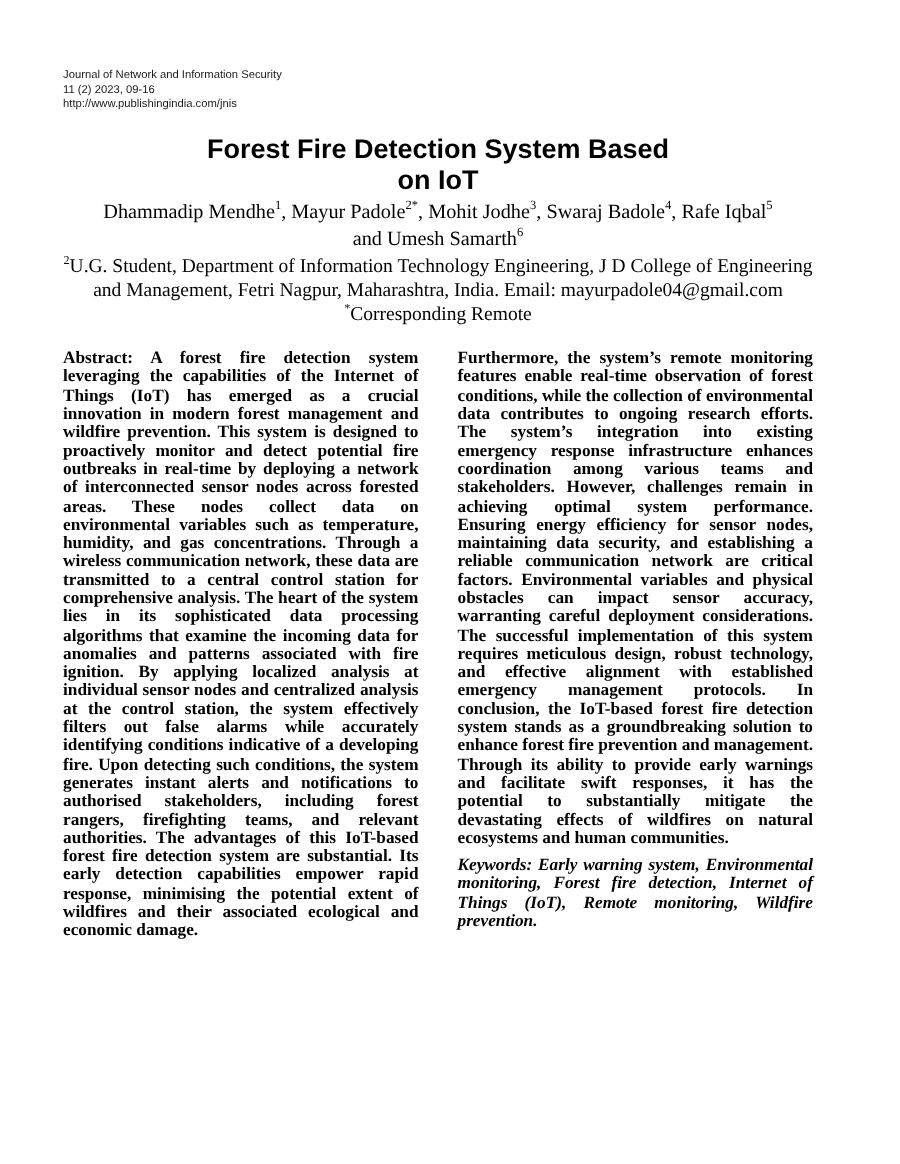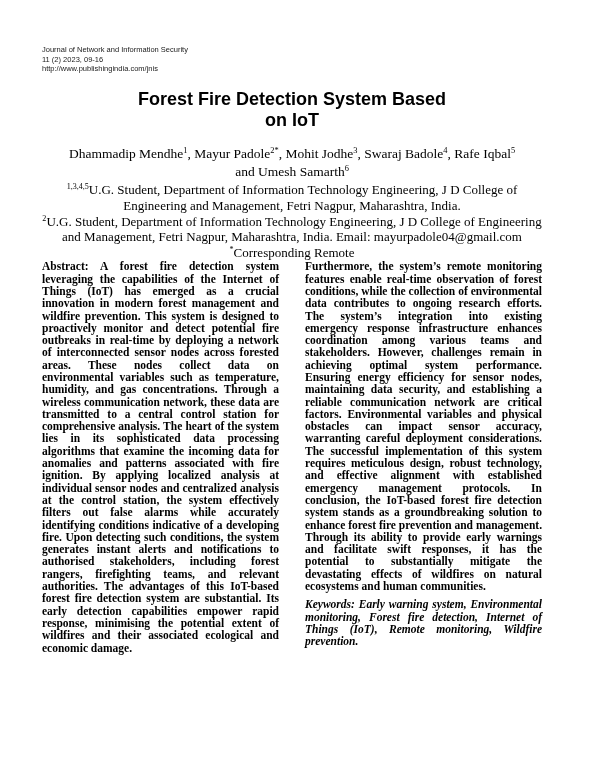--- a/index.html
+++ b/index.html
@@ -25,40 +25,41 @@
     margin: 15px 0 0 0;
     font-family: "Liberation Sans", sans-serif;
     font-weight: bold;
     font-size: 18px;
     line-height: 1.18;
     text-align: center;
     color: #000;
   }
   .paper-title span { display: block; }
   .authors {
-    margin-top: 14px;
+    margin-top: 1px;
     text-align: center;
     font-size: 13.5px;
     line-height: 1.3;
   }
   sup {
     font-size: 62%;
     line-height: 0;
     vertical-align: super;
   }
   .affiliations {
     margin-top: 2px;
     text-align: center;
     font-size: 13px;
     line-height: 1.2;
   }
   .affiliations p { margin: 0; }
   .columns {
     display: flex;
     gap: 26px;
+    margin-top: 17px;
   }
   .col { width: 253.5px; }
   .col p {
     margin: 0;
     font-weight: bold;
     font-size: 11.5px;
     line-height: 12.3px;
     text-align: justify;
   }
   .col p.keywords { margin-top: 6px; font-style: italic; }
@@ -78,21 +79,20 @@
     <span>Forest Fire Detection System Based</span>
     <span>on IoT</span>
   </h1>
 
   <div class="authors">
     <div><span>Dhammadip Mendhe</span><sup>1</sup><span>, </span><span>Mayur Padole</span><sup>2*</sup><span>, </span><span>Mohit Jodhe</span><sup>3</sup><span>, </span><span>Swaraj Badole</span><sup>4</sup><span>, </span><span>Rafe Iqbal</span><sup>5</sup></div>
     <div><span>and </span><span>Umesh Samarth</span><sup>6</sup></div>
   </div>
 
   <div class="affiliations">
-    <p><sup>1,3,4,5</sup><span>U.G. Student, Department of Information Technology Engineering, J D College of Engineering and Management, Fetri Nagpur, Maharashtra, India.</span></p>
     <p><sup>2</sup><span>U.G. Student, Department of Information Technology Engineering, J D College of Engineering and Management, Fetri Nagpur, Maharashtra, India. Email: mayurpadole04@gmail.com</span></p>
     <p><sup>*</sup><span>Corresponding Remote</span></p>
   </div>
 
   <div class="columns">
     <div class="col">
       <p>Abstract: A forest fire detection system leveraging the capabilities of the Internet of Things (IoT) has emerged as a crucial innovation in modern forest management and wildfire prevention. This system is designed to proactively monitor and detect potential fire outbreaks in real-time by deploying a network of interconnected sensor nodes across forested areas. These nodes collect data on environmental variables such as temperature, humidity, and gas concentrations. Through a wireless communication network, these data are transmitted to a central control station for comprehensive analysis. The heart of the system lies in its sophisticated data processing algorithms that examine the incoming data for anomalies and patterns associated with fire ignition. By applying localized analysis at individual sensor nodes and centralized analysis at the control station, the system effectively filters out false alarms while accurately identifying conditions indicative of a developing fire. Upon detecting such conditions, the system generates instant alerts and notifications to authorised stakeholders, including forest rangers, firefighting teams, and relevant authorities. The advantages of this IoT-based forest fire detection system are substantial. Its early detection capabilities empower rapid response, minimising the potential extent of wildfires and their associated ecological and economic damage.</p>
     </div>
     <div class="col">
       <p>Furthermore, the system’s remote monitoring features enable real-time observation of forest conditions, while the collection of environmental data contributes to ongoing research efforts. The system’s integration into existing emergency response infrastructure enhances coordination among various teams and stakeholders. However, challenges remain in achieving optimal system performance. Ensuring energy efficiency for sensor nodes, maintaining data security, and establishing a reliable communication network are critical factors. Environmental variables and physical obstacles can impact sensor accuracy, warranting careful deployment considerations. The successful implementation of this system requires meticulous design, robust technology, and effective alignment with established emergency management protocols. In conclusion, the IoT-based forest fire detection system stands as a groundbreaking solution to enhance forest fire prevention and management. Through its ability to provide early warnings and facilitate swift responses, it has the potential to substantially mitigate the devastating effects of wildfires on natural ecosystems and human communities.</p>

